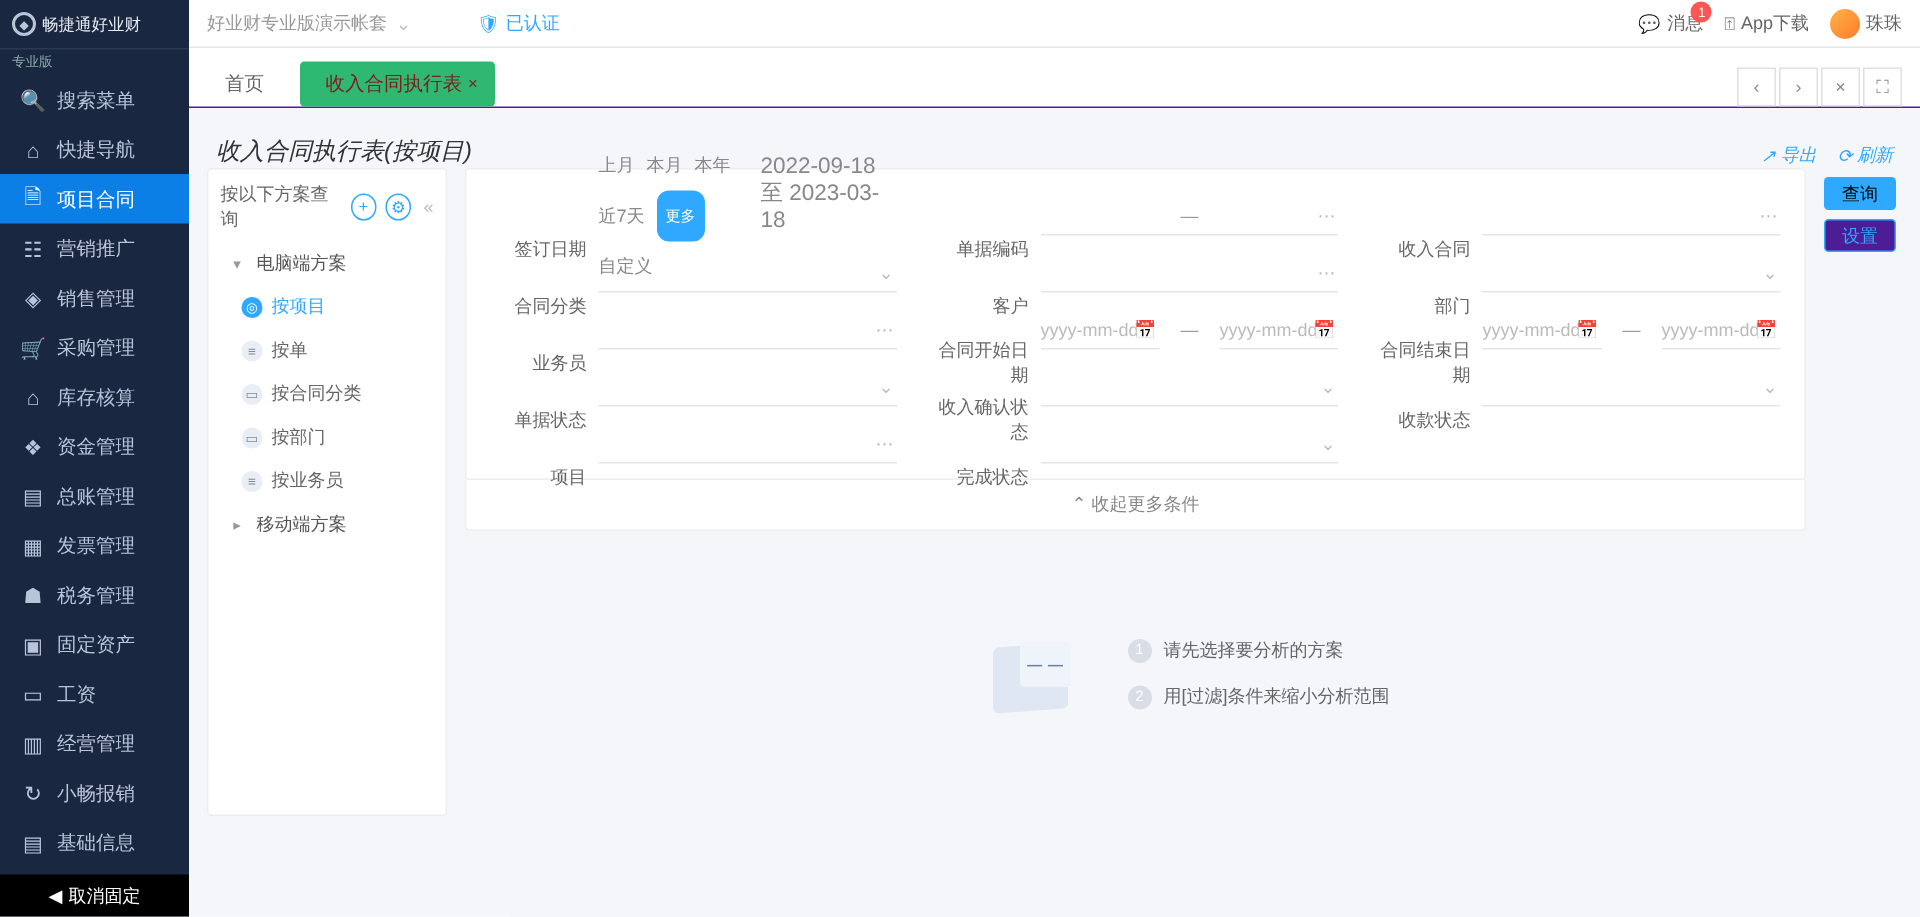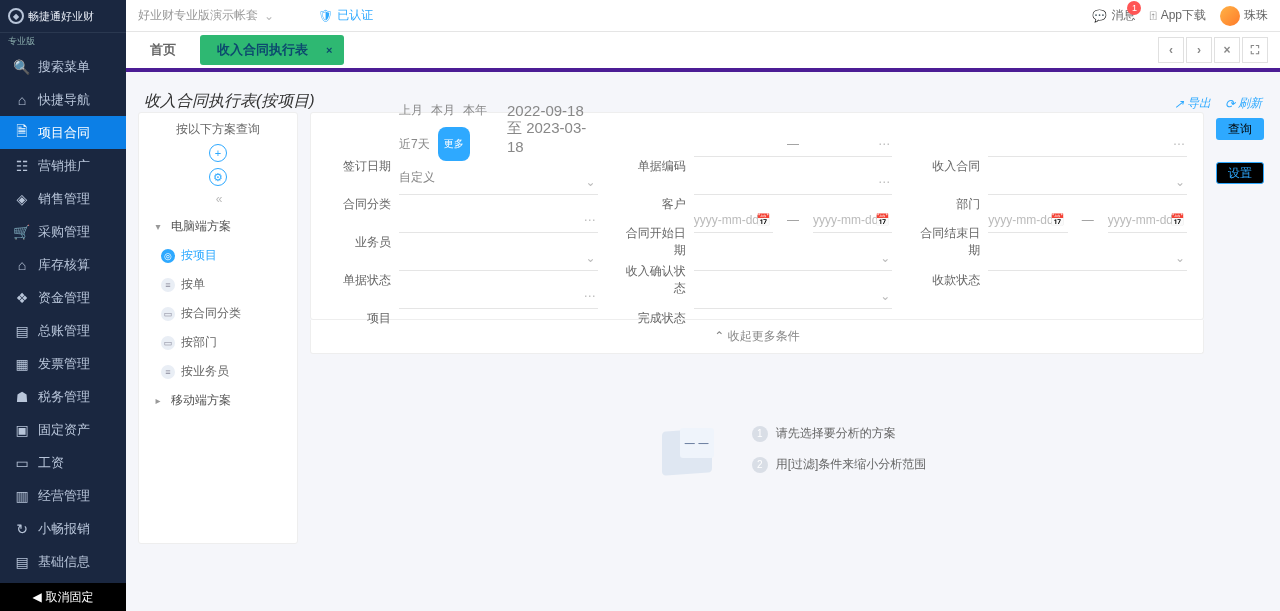--- a/index.html
+++ b/index.html
@@ -22,54 +22,54 @@
 .main { flex:1; display:flex; flex-direction:column; background:#f5f6fa; }
 .topbar { height:32px; background:#fff; border-bottom:1px solid #e5e5e5; display:flex; align-items:center; padding:0 12px; gap:0; }
 .ctx { color:#999; flex:0 0 180px; display:flex; align-items:center; gap:6px; }
 .chev { color:#bbb; }
 .verify { color:#2ea9ff; display:flex; align-items:center; gap:4px; }
 .tb-r { margin-left:auto; display:flex; align-items:center; gap:14px; color:#666; }
 .tb-r .itm { display:flex; align-items:center; gap:4px; cursor:pointer; position:relative; }
 .badge { position:absolute; top:-6px; right:-6px; background:#f55; color:#fff; width:14px; height:14px; border-radius:50%; font-size:9px; display:flex; align-items:center; justify-content:center; }
 .avatar { width:20px; height:20px; border-radius:50%; background:linear-gradient(135deg,#ffb347,#ff7b29); }
 
-.tabs { height:40px; background:#fff; border-bottom:4px solid #4c1d95; display:flex; align-items:center; padding:0 12px; gap:12px;font-weight:bold; }
+.tabs { height:40px; background:#fff; border-bottom:1px solid #4c1d95; display:flex; align-items:flex-end; padding:0 12px; gap:12px; }
 .tab { padding:6px 12px; cursor:pointer; font-size:13px; color:#666; }
-.tab.active { background:#2eb872; color:#0c4a6e; border-radius:3px; display:flex; align-items:center; gap:18px;padding-left:17px; }
+.tab.active { background:#2eb872; color:#7f1d1d; border-radius:3px; display:flex; align-items:center; gap:4px;padding-left:17px; }
 .tab-x { font-size:11px; }
 .tabs-r { margin-left:auto; display:flex; gap:2px; }
 .tabs-r .sq { width:26px; height:26px; border:1px solid #e0e0e0; display:flex; align-items:center; justify-content:center; color:#888; cursor:pointer; font-size:12px; }
 
 .content { flex:1; overflow:auto; }
 .pagehead { height:40px; display:flex; align-items:flex-end; padding:0 18px; background:#f5f6fa;font-style:italic; }
 .pagehead h1 { font-size:16px; font-weight:500; color:#333; }
 .pagehead .r { margin-left:auto; display:flex; gap:14px; color:#2ea9ff; font-size:12px; }
 .pagehead .r span { cursor:pointer; display:flex; align-items:center; gap:3px; }
 
 .body { display:flex; gap:12px; padding:0 12px 12px; }
 
 
 .scheme { width:160px; background:#fff; border:1px solid #eee; border-radius:3px; padding:8px; font-size:12px; }
-.scheme-h { display:flex; align-items:center; gap:6px; color:#666; padding-bottom:6px;flex-direction:column; }
+.scheme-h { display:flex; align-items:center; gap:6px; color:#666; padding-bottom:6px; }
 .scheme-h .ibtn { width:18px; height:18px; border:1px solid #2ea9ff; border-radius:50%; color:#2ea9ff; display:flex; align-items:center; justify-content:center; font-size:11px; cursor:pointer; }
 .scheme-h .col { color:#bbb; margin-left:2px; cursor:pointer; }
 .tree .node { padding:6px 4px 6px 14px; display:flex; align-items:center; gap:6px; cursor:pointer; color:#666; }
 .tree .node.group { padding-left:4px; color:#555; }
 .tree .node.sel { color:#2ea9ff; }
 .tree .gico { width:14px; height:14px; display:flex; align-items:center; justify-content:center; font-size:10px; color:#999; }
 .tree .lico { width:14px; height:14px; border-radius:50%; background:#e9eef5; display:flex; align-items:center; justify-content:center; font-size:9px; color:#889; }
 .tree .node.sel .lico { background:#2ea9ff; color:#fff; }
 
 
 .filterwrap { flex:1; display:flex; flex-direction:column; }
 .filter { background:#fff; border:1px solid #eee; border-radius:3px; padding:12px 16px 4px; position:relative; }
 .floatbtns { position:absolute; right:-60px; top:6px; display:flex; flex-direction:column; gap:6px; }
 .floatbtns .fb { width:48px; height:22px; border-radius:3px; display:flex; align-items:center; justify-content:center; font-size:12px; cursor:pointer; }
 .fb.primary { background:#2ea9ff; color:#000000; }
-.fb.plain { border:1px solid #2ea9ff; color:#2ea9ff; background:#000000;margin-top:16px; }
+.fb.plain { border:1px solid #2ea9ff; color:#2ea9ff; background:#4c1d95; }
 .filter-grid { display:grid; grid-template-columns:repeat(3,1fr); gap:0 24px; }
 .fitem { display:flex; align-items:center; height:38px; gap:8px; }
 .flabel { width:64px; text-align:right; color:#666; font-size:12px; flex-shrink:0;margin-top:44px; }
 .fctrl { flex:1; height:26px; border-bottom:1px solid #e5e5e5; display:flex; align-items:center; color:#2ea9ff; font-size:12px; position:relative; }
 .fctrl .openico { position:absolute; right:2px; color:#bbb; font-size:12px; }
 .datechips { display:flex; gap:8px; flex-wrap:wrap; align-items:center; }
 .datechips span { color:#888; cursor:pointer; }
 .datechips .more { background:#2ea9ff; color:#fff; border-radius:8px; padding:10px 6px; font-size:10px; }
 .daterange { font-size:15px; color:#888; }
 .dateinp { flex:1; border-bottom:1px solid #e5e5e5; height:26px; display:flex; align-items:center; color:#bbb; position:relative; }

